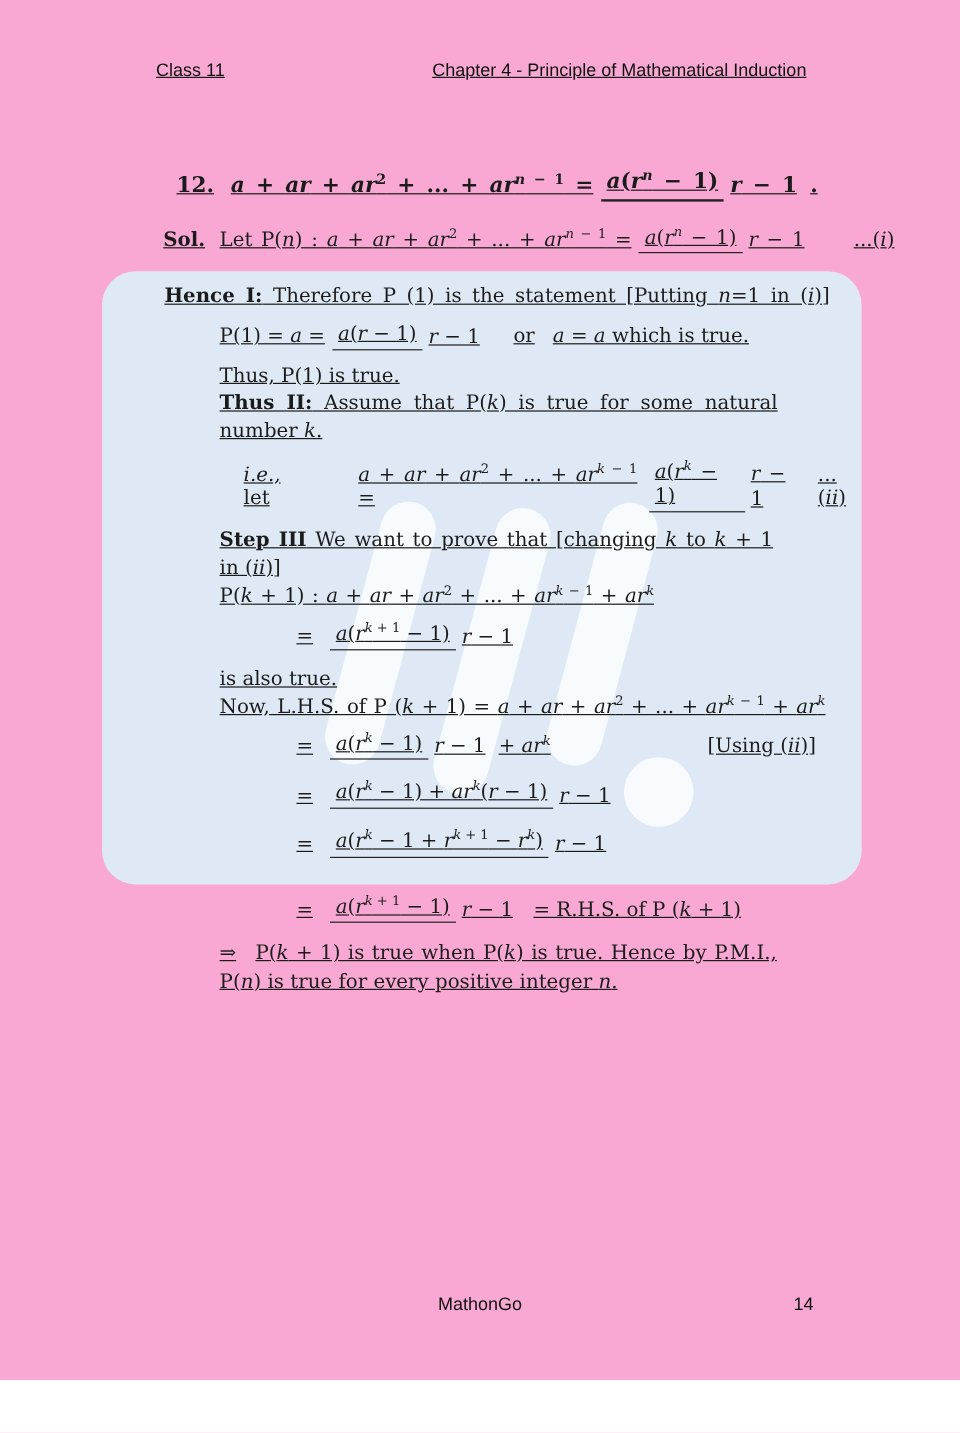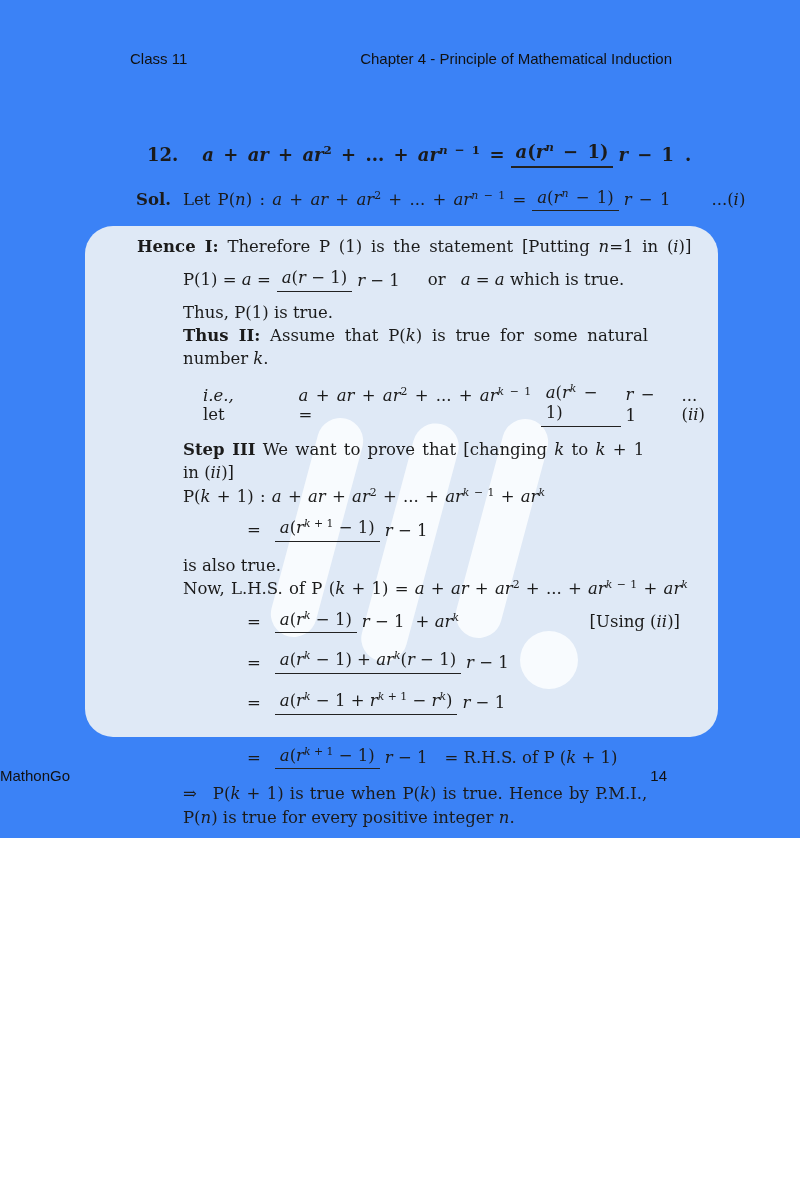--- a/index.html
+++ b/index.html
@@ -1,56 +1,57 @@
 <!DOCTYPE html>
 <html><head>
 <meta charset="utf-8">
 <style>
   html,body{margin:0;padding:0;background:#ffffff;}
   .page{
     position:relative;
-    width:800px;height:838px;
+    width:800px;height:1150px;
     margin:0 auto;
-    background:#3b82f6;
+    background:#f9a8d4;
     box-sizing:border-box;
     overflow:hidden;
     color:#1b1b1b;
     font-family:"DejaVu Serif", serif;
     font-size:16.5px;
+    text-decoration:underline;
   }
   
   .hdr{
     display:flex;justify-content:space-between;
     padding:50px 128px 0 130px;
     font-family:"Liberation Sans", sans-serif;
     font-size:15px;color:#111;
   }
   .ftr{
     position:absolute;bottom:54px;left:0;right:0;
     font-family:"Liberation Sans", sans-serif;
-    font-size:15px;color:#111;text-align:left;margin-top:37px;
-  }
-  .ftr .pageno{position:absolute;right:133px;top:0;}
+    font-size:15px;color:#111;text-align:center;margin-top:37px;
+  }
+  .ftr .pageno{position:absolute;right:122px;top:0;}
 
   
   sup{font-size:66%;line-height:0;}
   i{font-style:italic;}
   .frac{
     display:inline-flex;align-items:center;
     vertical-align:middle;margin:0 6px;line-height:1.25;
   }
   .frac .num{border-bottom:1.4px solid #222;padding:0 5px 2px;}
   .frac .den{padding:2px 5px 0;}
 
   .row{display:flex;align-items:center;}
 
   
   .problem-row{margin:74px 0 0 147px;font-weight:700;font-size:18px;word-spacing:3px;}
   .problem-row .frac .num{border-bottom-width:2px;}
-  .problem-row .num-label{margin-right:24px;font-style:normal;}
+  .problem-row .num-label{margin-right:14px;font-style:normal;}
 
   
   .sol-row{margin:20px 0 0 136px;word-spacing:2px;}
   .sol-row .sol-label{font-weight:700;margin-right:12px;}
   .sol-row .eq-ref{margin-left:30px;}
 
   
   .solution-box{
     position:relative;
     margin:15px 0 0 85px;

